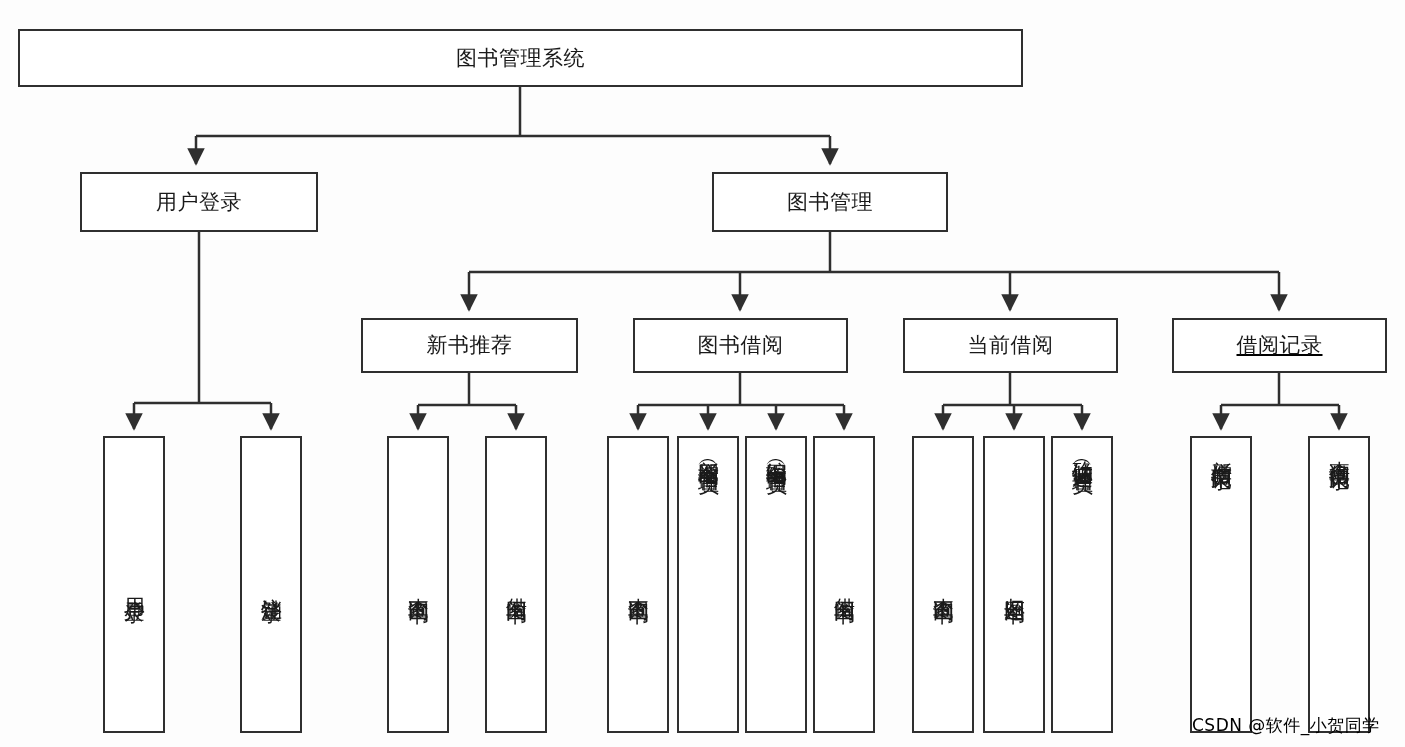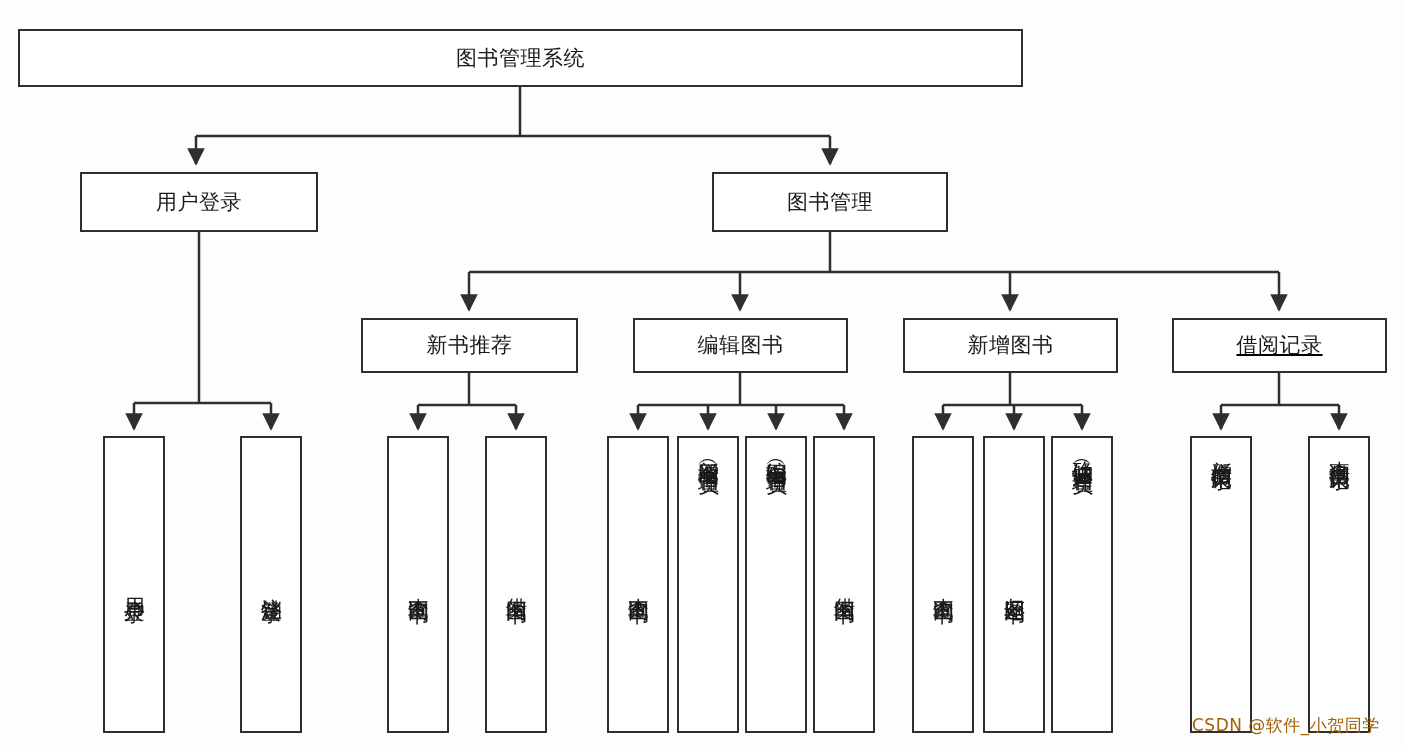--- a/index.html
+++ b/index.html
@@ -133,24 +133,24 @@
     <span class="node-label">用户登录</span>
   </div>
   <div class="node" id="node-l3-0" style="left: 361px; top: 318px; width: 217px; height: 55px;">
     <span class="node-label">新书推荐</span>
   </div>
 
   <div class="node" id="node-l2-1" style="left: 712px; top: 172px; width: 236px; height: 60px;">
     <span class="node-label">图书管理</span>
   </div>
   <div class="node" id="node-l3-1" style="left: 633px; top: 318px; width: 215px; height: 55px;">
-    <span class="node-label">编辑图书</span>
+    <span class="node-label">图书借阅</span>
   </div>
   <div class="node" id="node-l3-2" style="left: 903px; top: 318px; width: 215px; height: 55px;">
-    <span class="node-label">新增图书</span>
+    <span class="node-label">当前借阅</span>
   </div>
   <div class="node" id="node-l3-3" style="left: 1172px; top: 318px; width: 215px; height: 55px; text-decoration: underline;">
     <span class="node-label">借阅记录</span>
   </div>
 
   <div class="node leaf short" id="node-leaf-0" style="left: 103px; top: 436px; width: 62px; height: 297px;">
     <span class="node-label">用户登录</span>
   </div>
   <div class="node leaf short" id="node-leaf-1" style="left: 240px; top: 436px; width: 62px; height: 297px;">
     <span class="node-label">注销登录</span>
@@ -182,15 +182,15 @@
   <div class="node leaf" id="node-leaf-10" style="left: 1051px; top: 436px; width: 62px; height: 297px;">
     <span class="node-label">确认归还（管理员）</span>
   </div>
   <div class="node leaf" id="node-leaf-11" style="left: 1190px; top: 436px; width: 62px; height: 297px;">
     <span class="node-label">新增借阅记录</span>
   </div>
   <div class="node leaf" id="node-leaf-12" style="left: 1308px; top: 436px; width: 62px; height: 297px;">
     <span class="node-label">查询借阅记录</span>
   </div>
 
-  <div class="watermark" id="watermark" style="left: 1192px; top: 714px; color: #a16207;">CSDN @软件_小贺同学</div>
+  <div class="watermark" id="watermark" style="left: 1192px; top: 714px; color: #000000;">CSDN @软件_小贺同学</div>
 
 </div>
 
 </body></html>

